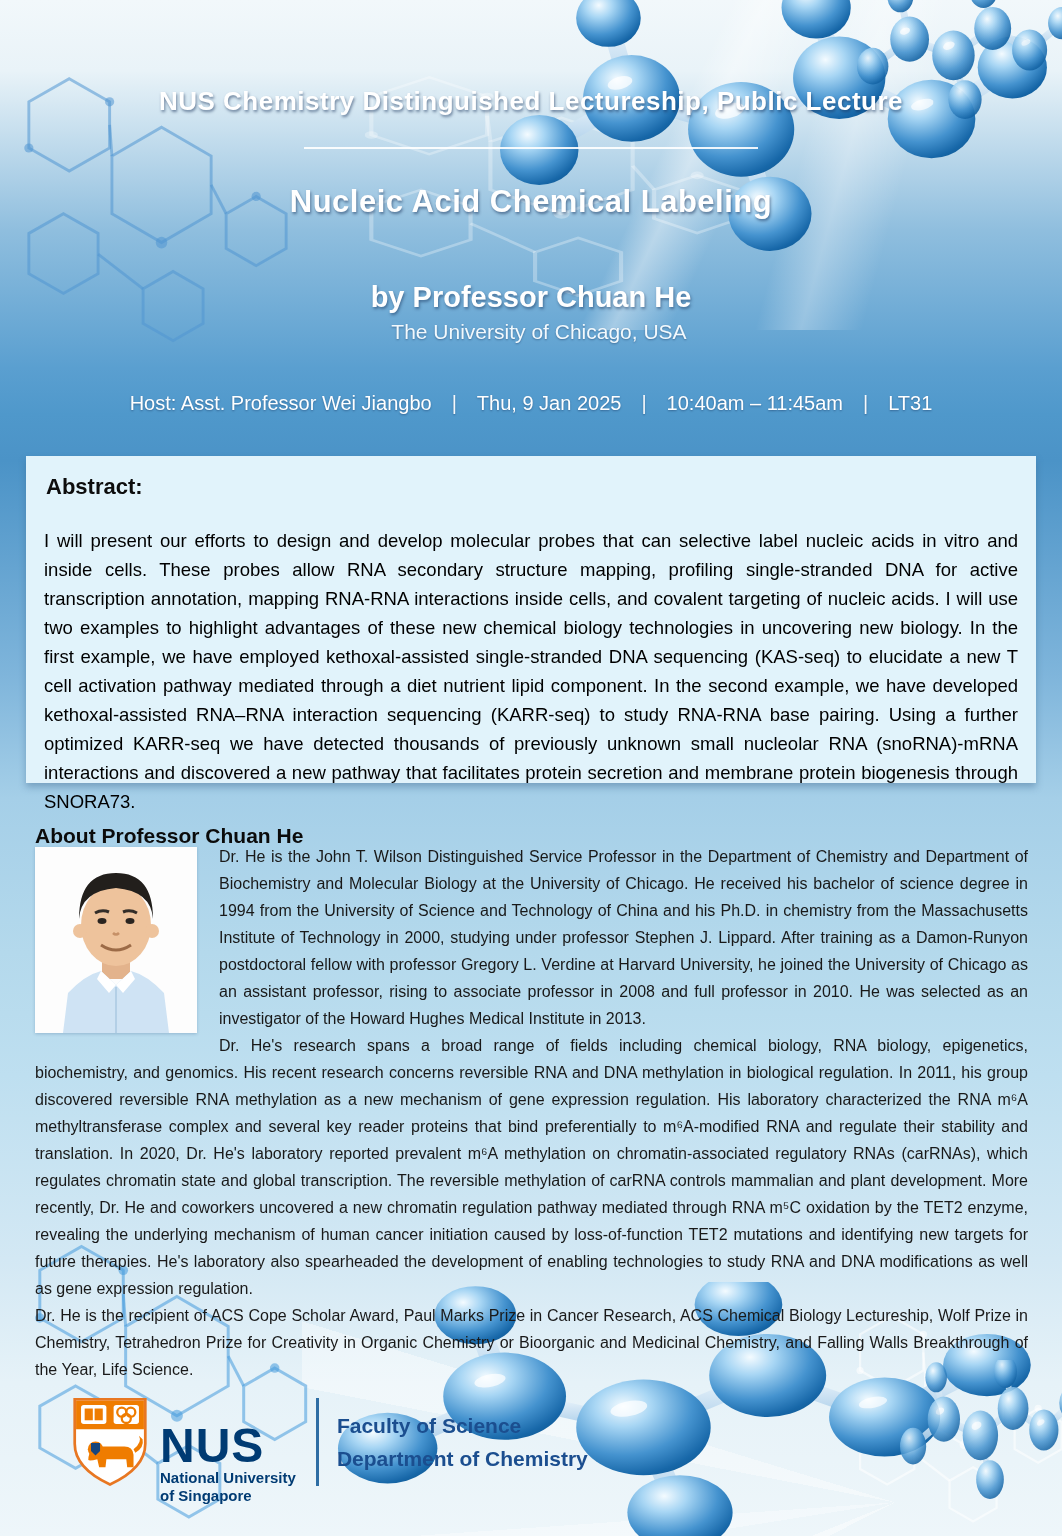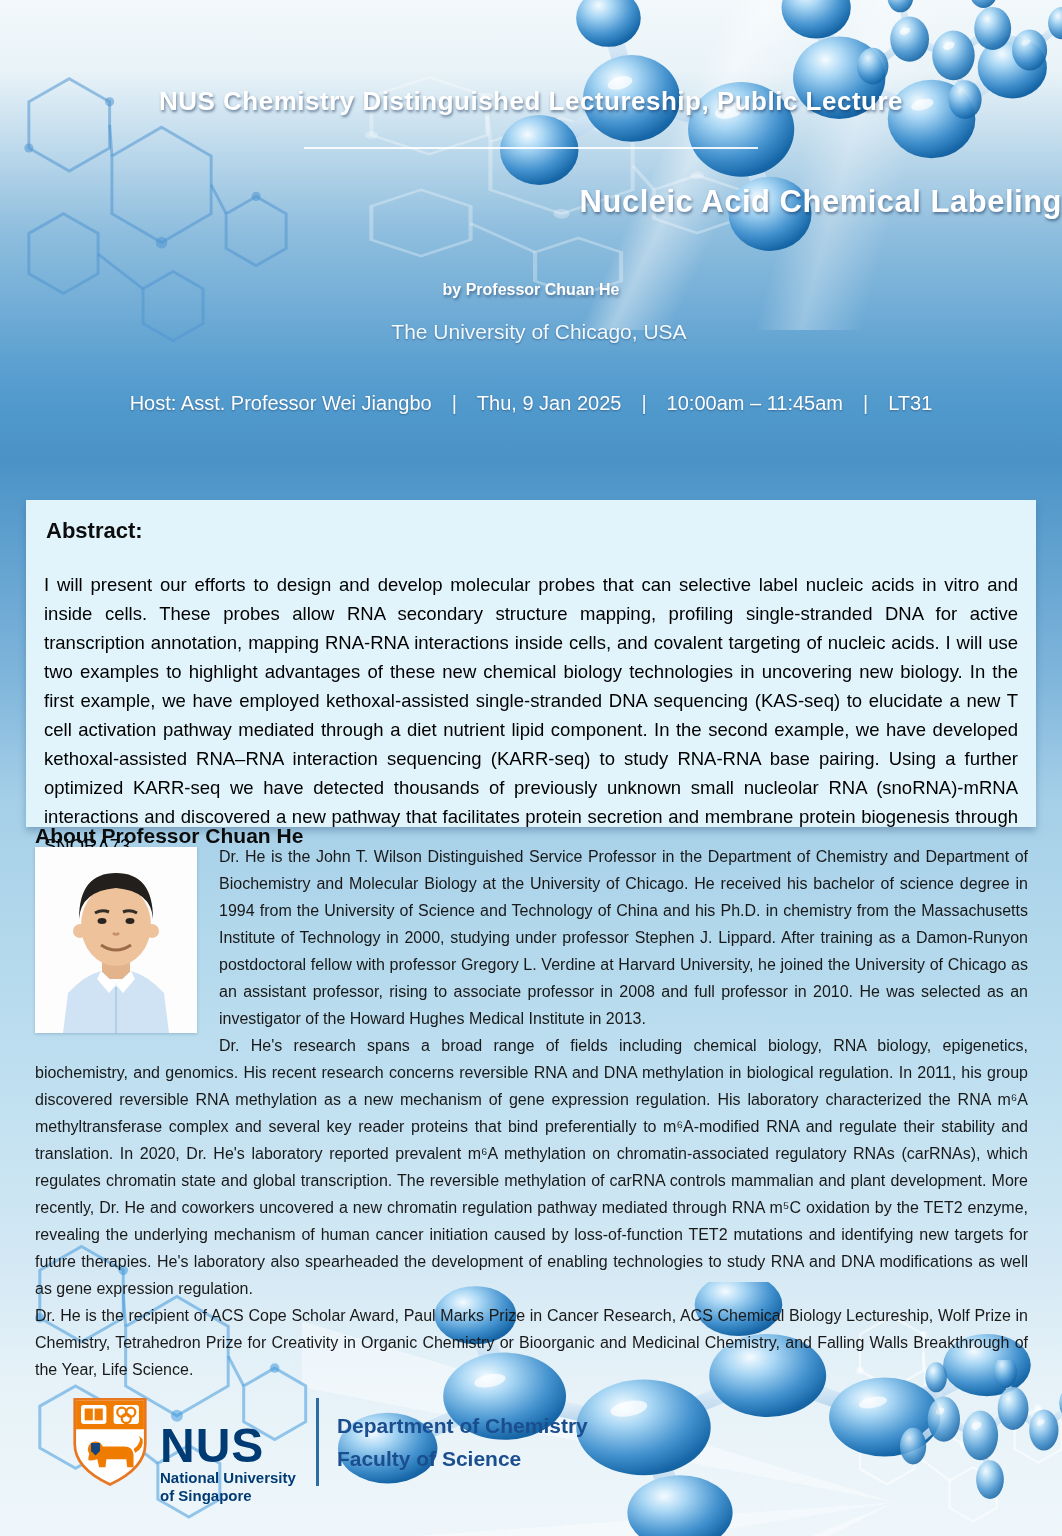--- a/index.html
+++ b/index.html
@@ -25,34 +25,34 @@
       transparent 13deg 26deg, rgba(255,255,255,.35) 26deg 31deg,
       transparent 31deg 46deg, rgba(255,255,255,.40) 46deg 52deg,
       transparent 52deg 360deg);
   }
   
   .kicker{position:absolute; z-index:3; top:86px; left:0; right:0; text-align:center;
     color:#fff; font-size:26px; font-weight:bold; letter-spacing:.5px;
     text-shadow:1px 2px 3px rgba(20,45,85,.55);}
   .hero-divider{position:absolute; z-index:3; top:147px; left:calc(50% - 227px); width:454px; height:2px;
     background:rgba(255,255,255,.9);}
-  .page-title{position:absolute; z-index:3; top:184px; left:0; right:0; text-align:right;
+  .page-title{position:absolute; z-index:3; top:184px; left:0; right:0; text-align:center;
     color:#fff; font-size:31px; font-weight:bold; letter-spacing:.5px;
     text-shadow:1px 2px 3px rgba(20,45,85,.55);}
   .speaker{position:absolute; z-index:3; top:281px; left:0; right:0; text-align:center;
-    color:#fff; font-size:16px; font-weight:bold; text-shadow:1px 2px 3px rgba(20,45,85,.5);}
+    color:#fff; font-size:29px; font-weight:bold; text-shadow:1px 2px 3px rgba(20,45,85,.5);}
   .affiliation{position:absolute; z-index:3; top:320px; left:0; right:0; text-align:center;
     color:#f2f9fd; font-size:21px; text-shadow:0 1px 2px rgba(20,45,85,.45);margin-left:16px;}
   .host-line{position:absolute; z-index:3; top:392px; left:0; right:0; text-align:center;
     color:#fff; font-size:20px; text-shadow:0 1px 2px rgba(20,45,85,.45);}
   .host-line .sep{display:inline-block; margin:0 20px; opacity:.95;}
   
   .abstract-panel{position:absolute; z-index:3; top:456px; left:26px; width:1010px; height:327px;
     box-sizing:border-box; background:#e1f3fb; padding:18px 16px 4px 14px;
-    box-shadow:0 4px 7px rgba(55,95,135,.40);margin-top:44px;}
+    box-shadow:0 4px 7px rgba(55,95,135,.40);}
   .abstract-heading{margin:0 0 0 6px; font-size:22px; font-weight:bold; color:#0d0d0d;}
   .abstract-body{margin:26px 2px 0 4px; font-size:18.5px; line-height:29px; text-align:justify; color:#000000;}
   
   .about-heading{position:absolute; z-index:3; top:803px; left:35px;
     font-size:21px; font-weight:bold; color:#0b0b0b;}
   .bio{position:absolute; z-index:3; top:843px; left:35px; width:993px;
     font-size:16px; line-height:27px; text-align:justify; color:#191919;}
   .bio p{margin:0;}
   .speaker-photo{float:left; width:162px; height:186px; margin:4px 22px 8px 0;
     background:#fdfdfd; box-shadow:0 1px 3px rgba(60,100,140,.3);}
@@ -154,21 +154,21 @@
   <svg class="decor" style="left:890px;top:1360px;opacity:.85" width="200px" height="140" viewBox="0 0 520 260" preserveAspectRatio="none">
       <use href="#mol"></use>
     </svg>
 
   <div class="kicker">NUS Chemistry Distinguished Lectureship, Public Lecture</div>
   <div class="hero-divider"></div>
   <div class="page-title">Nucleic Acid Chemical Labeling</div>
   <div class="speaker">by Professor Chuan He</div>
   <div class="affiliation">The University of Chicago, USA</div>
   <div class="host-line">
-    <span>Host: Asst. Professor Wei Jiangbo</span><span class="sep">|</span><span>Thu, 9 Jan 2025</span><span class="sep">|</span><span>10:00am – 11:45am</span><span class="sep">|</span><span>LT31</span>
+    <span>Host: Asst. Professor Wei Jiangbo</span><span class="sep">|</span><span>Thu, 9 Jan 2025</span><span class="sep">|</span><span>10:40am – 11:45am</span><span class="sep">|</span><span>LT31</span>
   </div>
 
   <div class="abstract-panel">
     <h2 class="abstract-heading">Abstract:</h2>
     <p class="abstract-body">I will present our efforts to design and develop molecular probes that can selective label nucleic acids in vitro and inside cells. These probes allow RNA secondary structure mapping, profiling single-stranded DNA for active transcription annotation, mapping RNA-RNA interactions inside cells, and covalent targeting of nucleic acids. I will use two examples to highlight advantages of these new chemical biology technologies in uncovering new biology. In the first example, we have employed kethoxal-assisted single-stranded DNA sequencing (KAS-seq) to elucidate a new T cell activation pathway mediated through a diet nutrient lipid component. In the second example, we have developed kethoxal-assisted RNA–RNA interaction sequencing (KARR-seq) to study RNA-RNA base pairing. Using a further optimized KARR-seq we have detected thousands of previously unknown small nucleolar RNA (snoRNA)-mRNA interactions and discovered a new pathway that facilitates protein secretion and membrane protein biogenesis through SNORA73.</p>
   </div>
 
   <h3 class="about-heading">About Professor Chuan He</h3>
   <div class="bio">
     <div class="speaker-photo">
@@ -212,18 +212,18 @@
       <circle cx="26" cy="58" r="8.5" fill="#ef7c00"></circle>
       <path d="M21,51 L31,51 L31,60 L26,65 L21,60 Z" fill="#16457c"></path>
     </svg>
     <div class="logo-text">
       <div class="nus-acronym">NUS</div>
       <div class="uni-line">National University</div>
       <div class="uni-line">of Singapore</div>
     </div>
     <div class="logo-divider"></div>
     <div class="dept">
+      <div>Faculty of Science</div>
       <div>Department of Chemistry</div>
-      <div>Faculty of Science</div>
     </div>
   </div>
 
 </div>
 
 </body></html>

